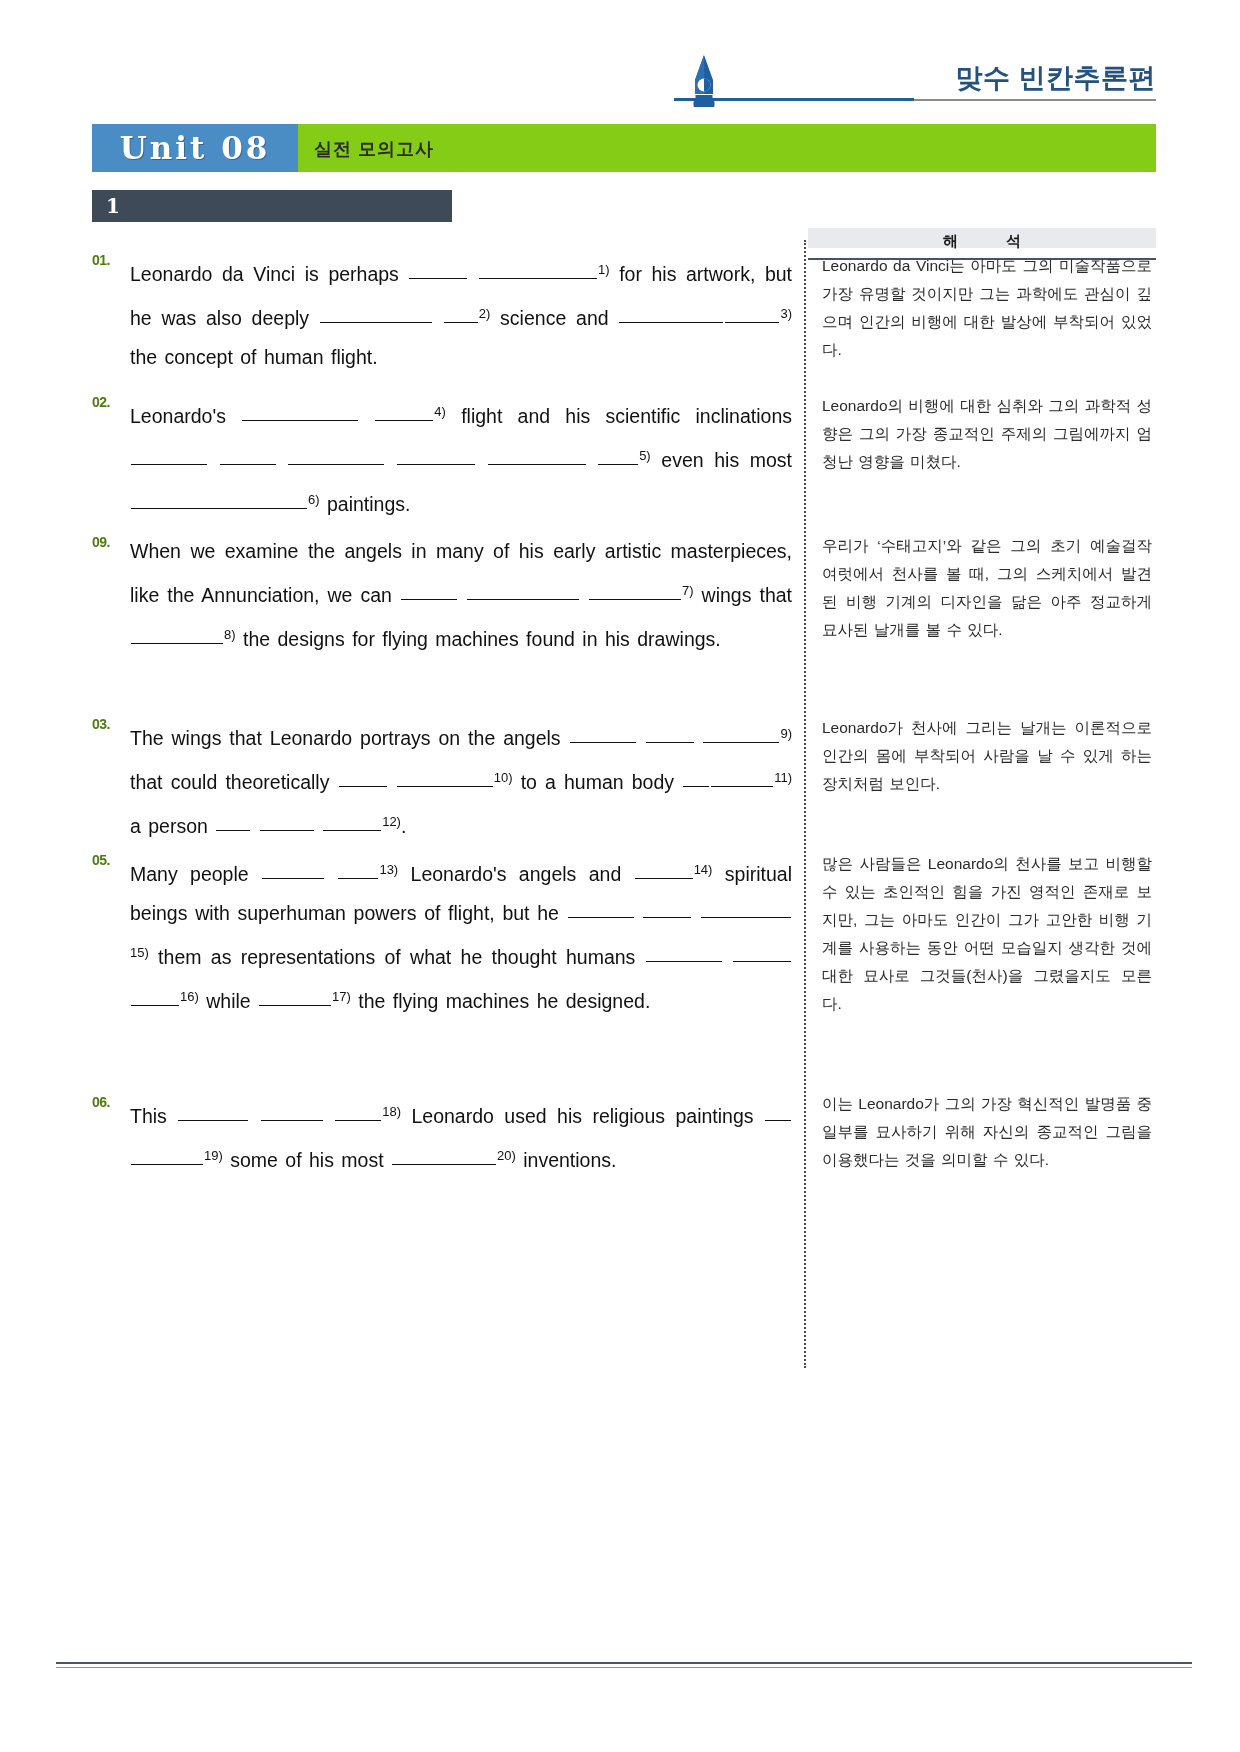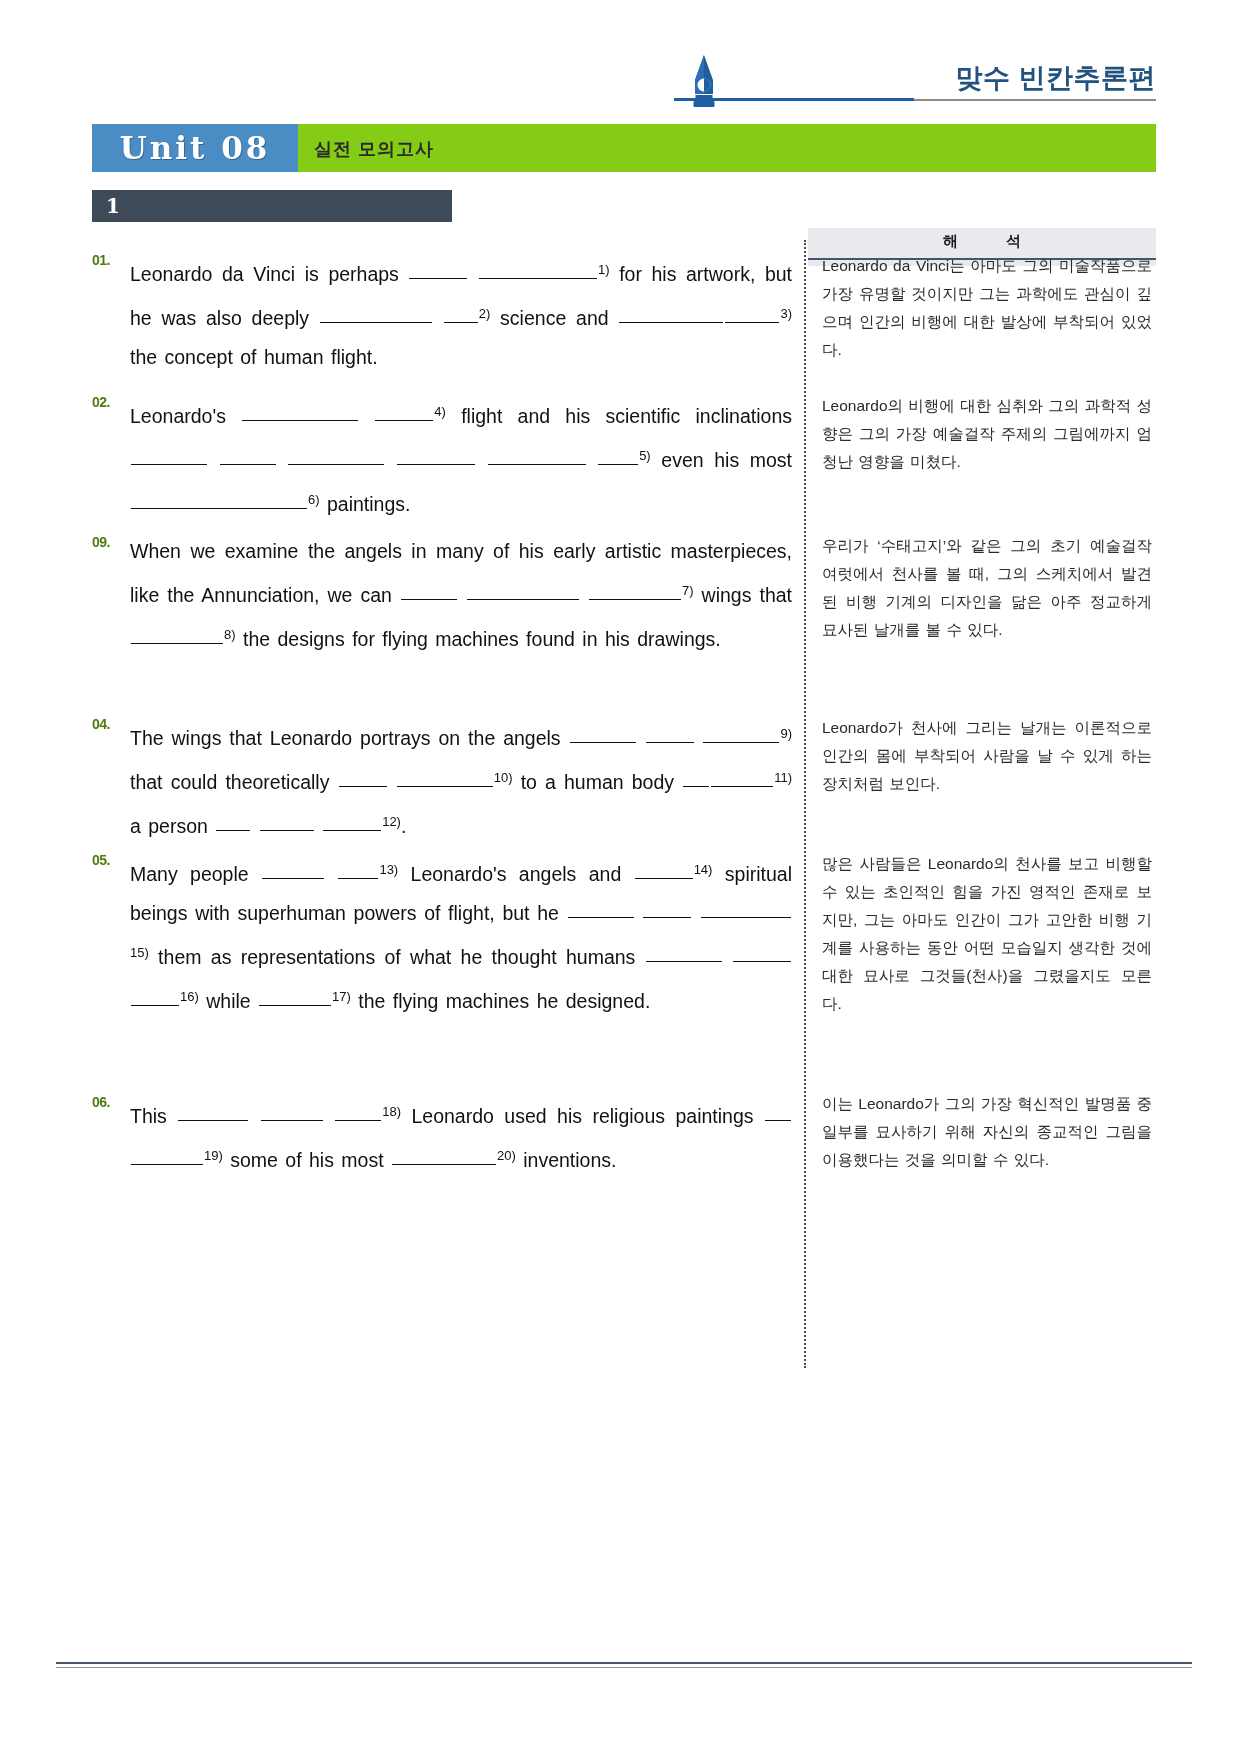--- a/index.html
+++ b/index.html
@@ -140,21 +140,21 @@
     height: 1128px;
     border-left: 2px dotted #4a4a4a;
   }
 
   
   .trans-head {
     position: absolute;
     left: 804px;
     top: 228px;
     width: 348px;
-    height: 38px;
+    height: 20px;
     background: #e8eaed;
   }
   .trans-head-label {
     position: absolute;
     width: 100%;
     top: 4px;
     text-align: center;
     font-size: 15px;
     font-weight: bold;
     color: #1a1a1a;
@@ -291,28 +291,28 @@
   <div id="items-root">
       <div class="qitem" style="left: 88px; top: 250px;">
         <span class="qnum">01.</span>
         <div class="qbody">Leonardo da Vinci is perhaps <span class="blank" style="width: 58px;"></span> <span class="blank" style="width: 118px;"></span><span class="sup">1)</span> for his artwork, but he was also deeply <span class="blank" style="width: 112px;"></span> <span class="blank" style="width: 34px;"></span><span class="sup">2)</span> science and <span class="blank" style="width: 104px;"></span><span class="blank" style="width: 54px;"></span><span class="sup">3)</span> the concept of human flight.</div>
       </div>
       <div class="titem" style="top: 252px;">Leonardo da Vinci는 아마도 그의 미술작품으로 가장 유명할 것이지만 그는 과학에도 관심이 깊으며 인간의 비행에 대한 발상에 부착되어 있었다.</div>
       <div class="qitem" style="left: 88px; top: 392px;">
         <span class="qnum">02.</span>
         <div class="qbody">Leonardo's <span class="blank" style="width: 116px;"></span> <span class="blank" style="width: 58px;"></span><span class="sup">4)</span> flight and his scientific inclinations <span class="blank" style="width: 76px;"></span> <span class="blank" style="width: 56px;"></span> <span class="blank" style="width: 96px;"></span> <span class="blank" style="width: 78px;"></span> <span class="blank" style="width: 98px;"></span> <span class="blank" style="width: 40px;"></span><span class="sup">5)</span> even his most <span class="blank" style="width: 176px;"></span><span class="sup">6)</span> paintings.</div>
       </div>
-      <div class="titem" style="top: 392px;">Leonardo의 비행에 대한 심취와 그의 과학적 성향은 그의 가장 예술걸작 주제의 그림에까지 엄청난 영향을 미쳤다.</div>
+      <div class="titem" style="top: 392px;">Leonardo의 비행에 대한 심취와 그의 과학적 성향은 그의 가장 종교적인 주제의 그림에까지 엄청난 영향을 미쳤다.</div>
       <div class="qitem" style="left: 88px; top: 532px;">
         <span class="qnum">09.</span>
         <div class="qbody">When we examine the angels in many of his early artistic masterpieces, like the Annunciation, we can <span class="blank" style="width: 56px;"></span> <span class="blank" style="width: 112px;"></span> <span class="blank" style="width: 92px;"></span><span class="sup">7)</span> wings that <span class="blank" style="width: 92px;"></span><span class="sup">8)</span> the designs for flying machines found in his drawings.</div>
       </div>
       <div class="titem" style="top: 532px;">우리가 ‘수태고지’와 같은 그의 초기 예술걸작 여럿에서 천사를 볼 때, 그의 스케치에서 발견된 비행 기계의 디자인을 닮은 아주 정교하게 묘사된 날개를 볼 수 있다.</div>
       <div class="qitem" style="left: 88px; top: 714px;">
-        <span class="qnum">04.</span>
+        <span class="qnum">03.</span>
         <div class="qbody">The wings that Leonardo portrays on the angels <span class="blank" style="width: 66px;"></span> <span class="blank" style="width: 48px;"></span> <span class="blank" style="width: 76px;"></span><span class="sup">9)</span> that could theoretically <span class="blank" style="width: 48px;"></span> <span class="blank" style="width: 96px;"></span><span class="sup">10)</span> to a human body <span class="blank" style="width: 26px;"></span><span class="blank" style="width: 62px;"></span><span class="sup">11)</span> a person <span class="blank" style="width: 34px;"></span> <span class="blank" style="width: 54px;"></span> <span class="blank" style="width: 58px;"></span><span class="sup">12)</span>.</div>
       </div>
       <div class="titem" style="top: 714px;">Leonardo가 천사에 그리는 날개는 이론적으로 인간의 몸에 부착되어 사람을 날 수 있게 하는 장치처럼 보인다.</div>
       <div class="qitem" style="left: 88px; top: 850px;">
         <span class="qnum">05.</span>
         <div class="qbody">Many people <span class="blank" style="width: 62px;"></span> <span class="blank" style="width: 40px;"></span><span class="sup">13)</span> Leonardo's angels and <span class="blank" style="width: 58px;"></span><span class="sup">14)</span> spiritual beings with superhuman powers of flight, but he <span class="blank" style="width: 66px;"></span> <span class="blank" style="width: 48px;"></span> <span class="blank" style="width: 90px;"></span><span class="sup">15)</span> them as representations of what he thought humans <span class="blank" style="width: 76px;"></span> <span class="blank" style="width: 58px;"></span> <span class="blank" style="width: 48px;"></span><span class="sup">16)</span> while <span class="blank" style="width: 72px;"></span><span class="sup">17)</span> the flying machines he designed.</div>
       </div>
       <div class="titem" style="top: 850px;">많은 사람들은 Leonardo의 천사를 보고 비행할 수 있는 초인적인 힘을 가진 영적인 존재로 보지만, 그는 아마도 인간이 그가 고안한 비행 기계를 사용하는 동안 어떤 모습일지 생각한 것에 대한 묘사로 그것들(천사)을 그렸을지도 모른다.</div>
       <div class="qitem" style="left: 88px; top: 1092px;">
         <span class="qnum">06.</span>

